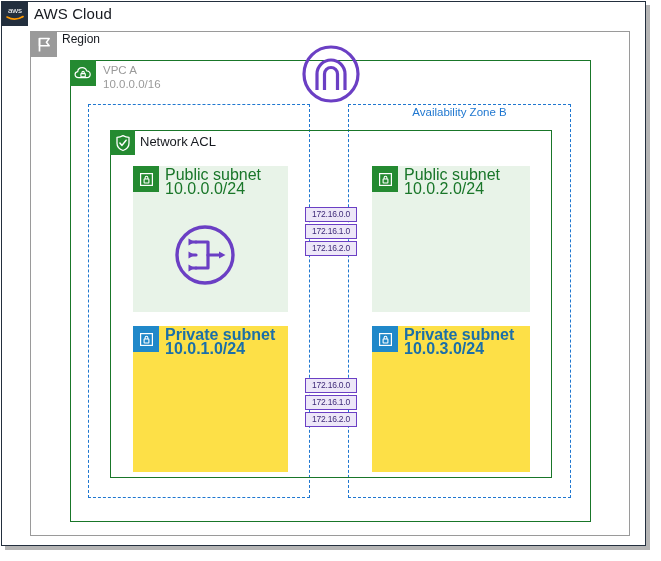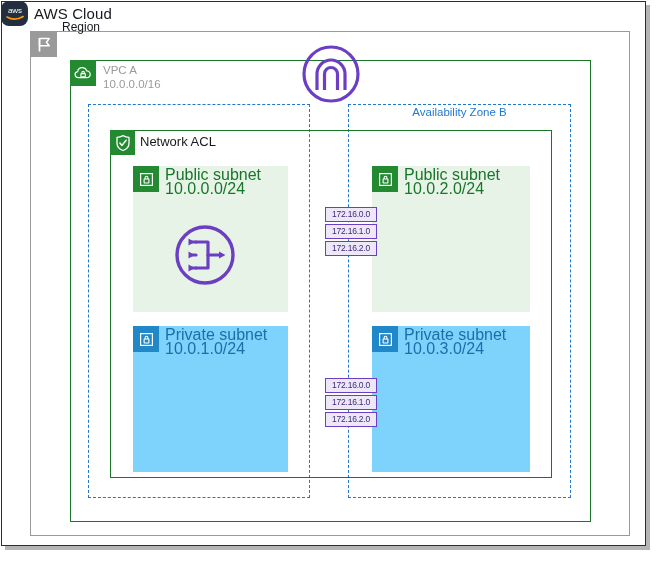--- a/index.html
+++ b/index.html
@@ -41,21 +41,20 @@
   .aws-logo {
     position: absolute;
     left: 1px;
     top: 1px;
     width: 27px;
     height: 25px;
     background: #232F3E;
     display: flex;
     align-items: center;
     justify-content: center;
-    border-radius: 8px;
   }
   .cloud-title {
     position: absolute;
     left: 34px;
     top: 5px;
     font-size: 15px;
     color: #16191F;
     letter-spacing: 0.1px;
   }
 
@@ -77,21 +76,21 @@
     width: 26px;
     height: 25px;
     background: #9a9a9a;
     display: flex;
     align-items: center;
     justify-content: center;
   }
   .region-title {
     position: absolute;
     left: 62px;
-    top: 20px;
+    top: 32px;
     font-size: 12px;
     color: #16191F;
   }
 
   
   .vpc-box {
     position: absolute;
     left: 70px;
     top: 60px;
     width: 521px;
@@ -169,21 +168,21 @@
     font-size: 13px;
     color: #16191F;
   }
 
   
   .subnet {
     position: absolute;
     box-sizing: border-box;
   }
   .subnet-public { background: #E8F3E8; }
-  .subnet-private { background: #7dd3fc; }
+  .subnet-private { background: #fde047; font-weight: bold; }
 
   .sub-pub-a  { left: 133px; top: 166px; width: 155px; height: 146px; }
   .sub-pub-b  { left: 372px; top: 166px; width: 158px; height: 146px; }
   .sub-priv-a { left: 133px; top: 326px; width: 155px; height: 146px; }
   .sub-priv-b { left: 372px; top: 326px; width: 158px; height: 146px; }
 
   .subnet-icon {
     position: absolute;
     left: 0;
     top: 0;
@@ -240,21 +239,20 @@
     height: 15px;
     margin-bottom: 2px;
     border: 1.6px solid #6B3FC4;
     background: #EDE7F8;
     color: #3F2A78;
     font-size: 8.5px;
     line-height: 12px;
     text-align: center;
     letter-spacing: -0.2px;
     overflow: hidden;
-    margin-left: 20px;
   }
 </style>
 </head>
 <body>
 
 <div id="canvas">
 
   <div class="cloud-shadow"></div>
 
   <div class="cloud-frame"></div>

